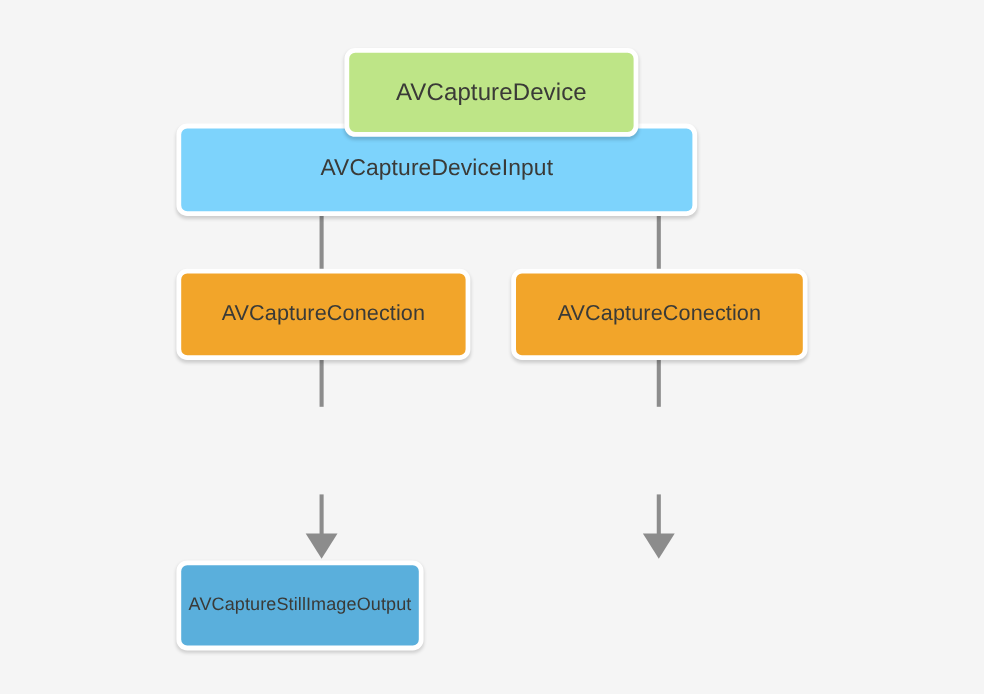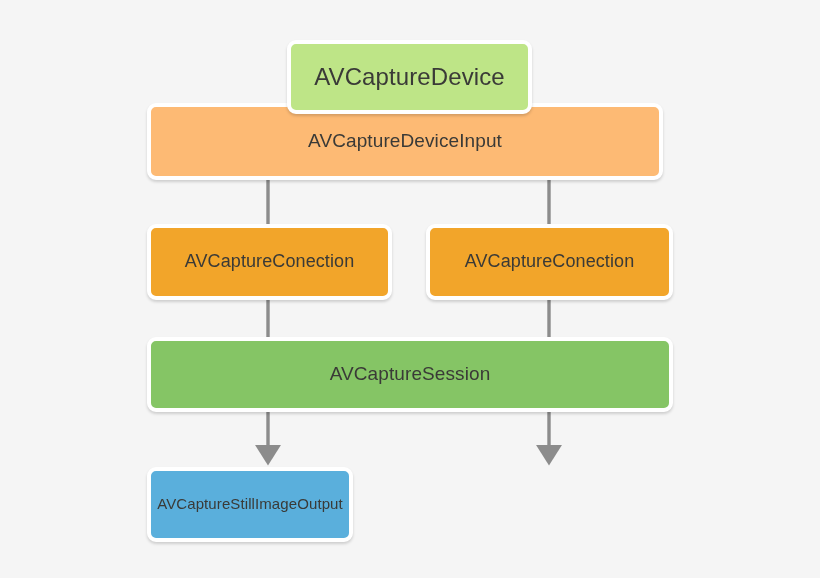--- a/index.html
+++ b/index.html
@@ -47,26 +47,26 @@
     white-space: nowrap;
   }
 
   
   #node-device {
     left: 287px;  top: 40px;
     width: 245px; height: 74px;
     background: #bee587;
     z-index: 3;
   }
-  #node-device .node-label { font-size: 24px; }
+  #node-device .node-label { font-size: 20px; }
 
   #node-device-input {
     left: 147px;  top: 103px;
-    width: 516px; height: 77px;
-    background: #fdba74;
+    width: 434px; height: 77px;
+    background: #7dd3fc;
     z-index: 2;
   }
   #node-device-input .node-label { font-size: 19px; }
 
   #node-connection-left {
     left: 147px;  top: 224px;
     width: 245px; height: 76px;
     background: #f2a52a;
     z-index: 2;
   }
@@ -133,22 +133,19 @@
   </div>
 
   <div class="node" id="node-connection-left">
     <span class="node-label">AVCaptureConection</span>
   </div>
 
   <div class="node" id="node-connection-right">
     <span class="node-label">AVCaptureConection</span>
   </div>
 
-  <div class="node" id="node-session">
-    <span class="node-label">AVCaptureSession</span>
-  </div>
 
   <div class="node" id="node-still-output">
     <span class="node-label">AVCaptureStillImageOutput</span>
   </div>
 
 
 </div>
 
 </body></html>

